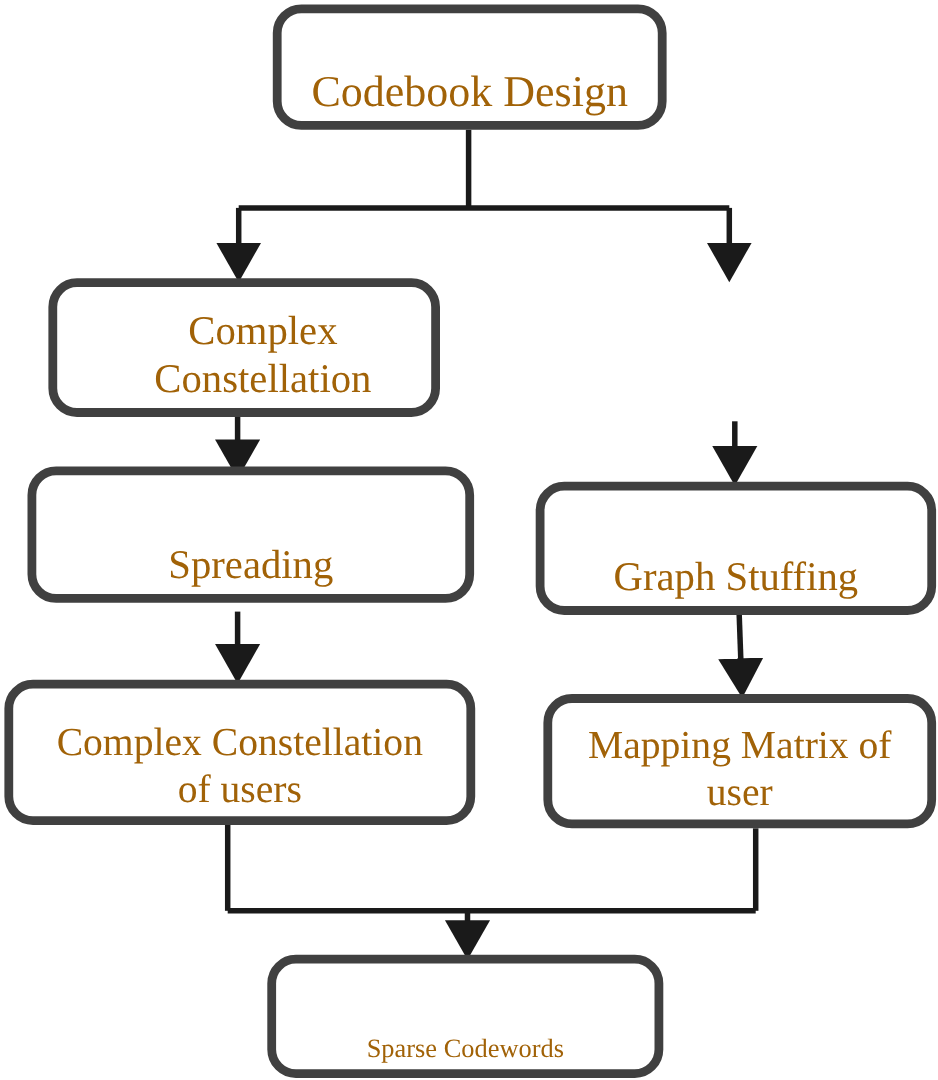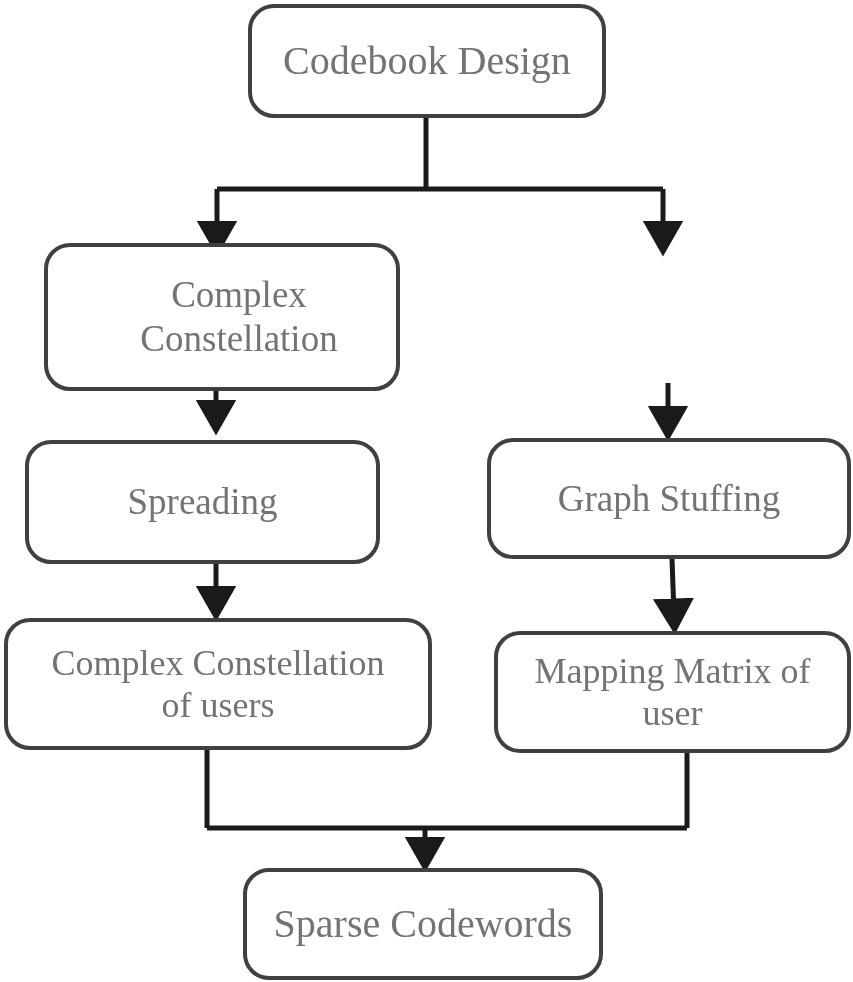--- a/index.html
+++ b/index.html
@@ -22,46 +22,46 @@
   .connector-layer {
     position: absolute;
     left: 0;
     top: 0;
     width: 853px;
     height: 982px;
   }
   .node {
     position: absolute;
     box-sizing: border-box;
-    border: 4px solid #404040;
+    border: 8px solid #404040;
     border-radius: 26px;
     background: #ffffff;
     display: flex;
-    align-items: center;
+    align-items: flex-end;
     justify-content: center;
     text-align: center;
     line-height: 1.18;
-    color: #737373;
+    color: #a16207;
     padding: 4px 10px;
     z-index: 2;
   }
   .node .node-label {
     display: block;
     white-space: pre-line;
     font-weight: 400;
   }
   
   #node-codebook-design   { left: 248px; top: 4px;   width: 358px; height: 114px; font-size: 40px; }
-  #node-complex-constellation { left: 44px;  top: 243px; width: 356px; height: 148px; font-size: 37px; padding-left: 44px; }
+  #node-complex-constellation { left: 44px;  top: 253px; width: 356px; height: 126px; font-size: 37px; padding-left: 44px; }
   #node-factor-graph-design   { left: 485px; top: 253px; width: 366px; height: 130px; font-size: 37px; }
-  #node-spreading         { left: 25px;  top: 440px; width: 355px; height: 124px; font-size: 37px; }
+  #node-spreading         { left: 25px;  top: 424px; width: 406px; height: 124px; font-size: 37px; }
   #node-zero-stuffing     { left: 487px; top: 438px; width: 364px; height: 121px; font-size: 37px; }
   #node-complex-constellation-users { left: 4px;  top: 618px; width: 428px; height: 132px; font-size: 36px; }
   #node-mapping-matrix-user { left: 494px; top: 631px; width: 357px; height: 122px; font-size: 36px; }
-  #node-sparse-codewords  { left: 243px; top: 868px; width: 360px; height: 112px; font-size: 40px; }
+  #node-sparse-codewords  { left: 243px; top: 868px; width: 360px; height: 112px; font-size: 24px; }
 </style>
 </head>
 <body>
 
 <div id="diagram-root">
 
   <svg class="connector-layer" viewBox="0 0 853 982" width="853" height="982" aria-hidden="true">
     <defs>
       <marker id="arrowhead" markerWidth="9" markerHeight="9" refX="3.1" refY="4.5" orient="auto" markerUnits="strokeWidth">
         <path d="M0,0.4 L7.2,4.5 L0,8.6 z" fill="#1a1a1a"></path>

